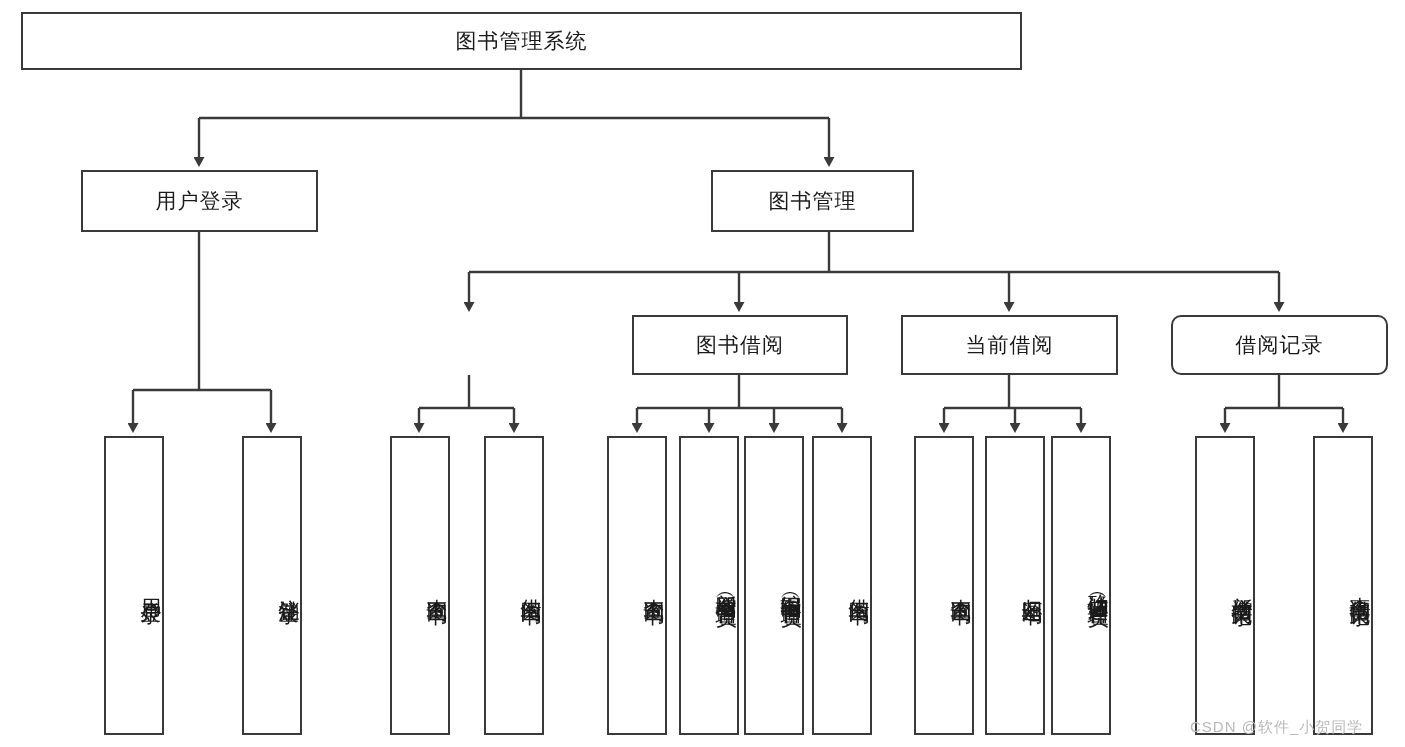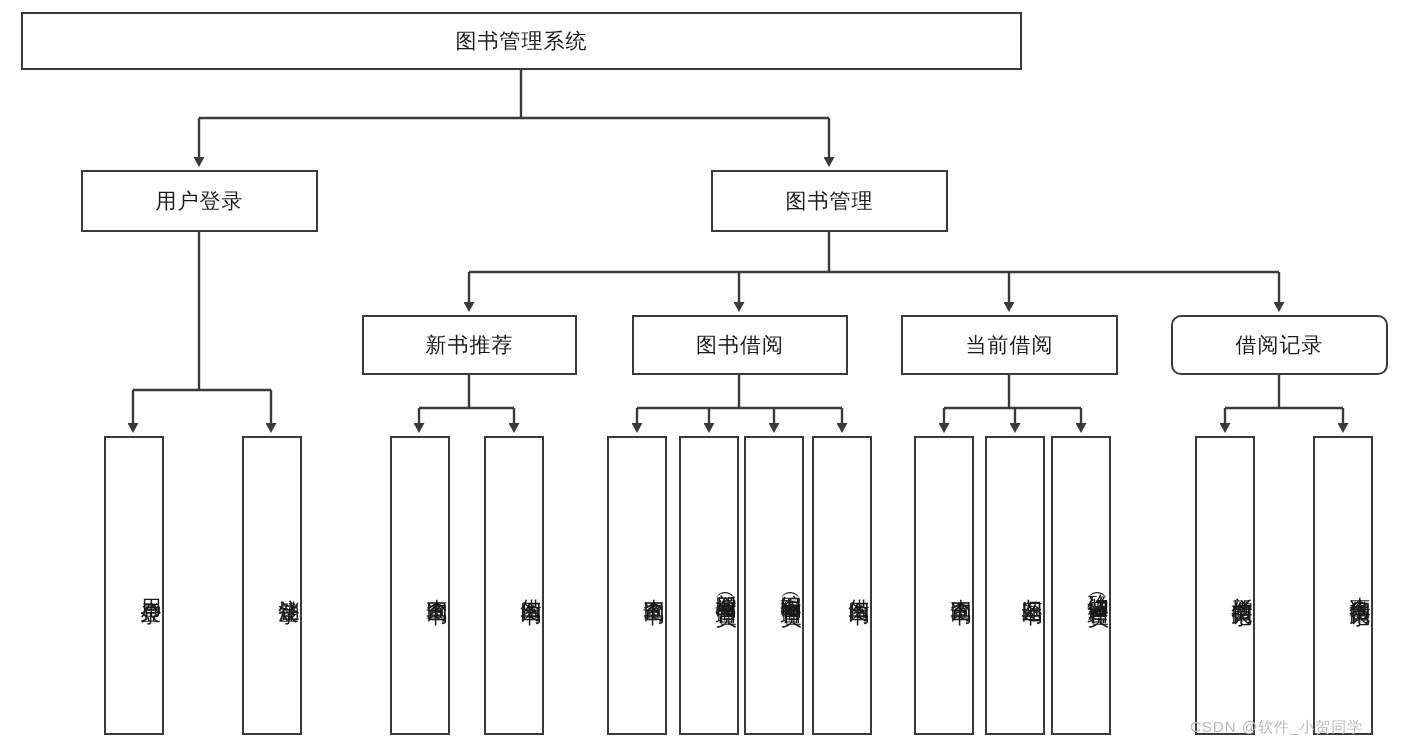--- a/index.html
+++ b/index.html
@@ -87,27 +87,24 @@
     </g>
   </svg>
 
   <div class="node h" style="left: 21px; top: 12px; width: 1001px; height: 58px; border-color: rgb(58, 58, 58); background: rgb(255, 255, 255); color: rgb(26, 26, 26);">
     <span>图书管理系统</span>
   </div>
 
   <div class="node h" style="left: 81px; top: 170px; width: 237px; height: 62px; border-color: rgb(58, 58, 58); background: rgb(255, 255, 255); color: rgb(26, 26, 26);">
     <span>用户登录</span>
   </div>
-  <div class="node h" style="left: 711px; top: 170px; width: 237px; height: 62px; border-color: rgb(58, 58, 58); background: rgb(255, 255, 255); color: rgb(26, 26, 26);">
+  <div class="node h" style="left: 711px; top: 170px; width: 203px; height: 62px; border-color: rgb(58, 58, 58); background: rgb(255, 255, 255); color: rgb(26, 26, 26);">
     <span>图书管理</span>
   </div>
 
-  <div class="node h" style="left: 362px; top: 315px; width: 215px; height: 60px; border-color: rgb(58, 58, 58); background: rgb(255, 255, 255); color: rgb(26, 26, 26);">
-    <span>新书推荐</span>
-  </div>
   <div class="node h" style="left: 632px; top: 315px; width: 216px; height: 60px; border-color: rgb(58, 58, 58); background: rgb(255, 255, 255); color: rgb(26, 26, 26);">
     <span>图书借阅</span>
   </div>
   <div class="node h" style="left: 901px; top: 315px; width: 217px; height: 60px; border-color: rgb(58, 58, 58); background: rgb(255, 255, 255); color: rgb(26, 26, 26);">
     <span>当前借阅</span>
   </div>
   <div class="node h" style="left: 1171px; top: 315px; width: 217px; height: 60px; border-color: rgb(58, 58, 58); background: rgb(255, 255, 255); color: rgb(26, 26, 26); border-radius: 10px;">
     <span>借阅记录</span>
   </div>
 

